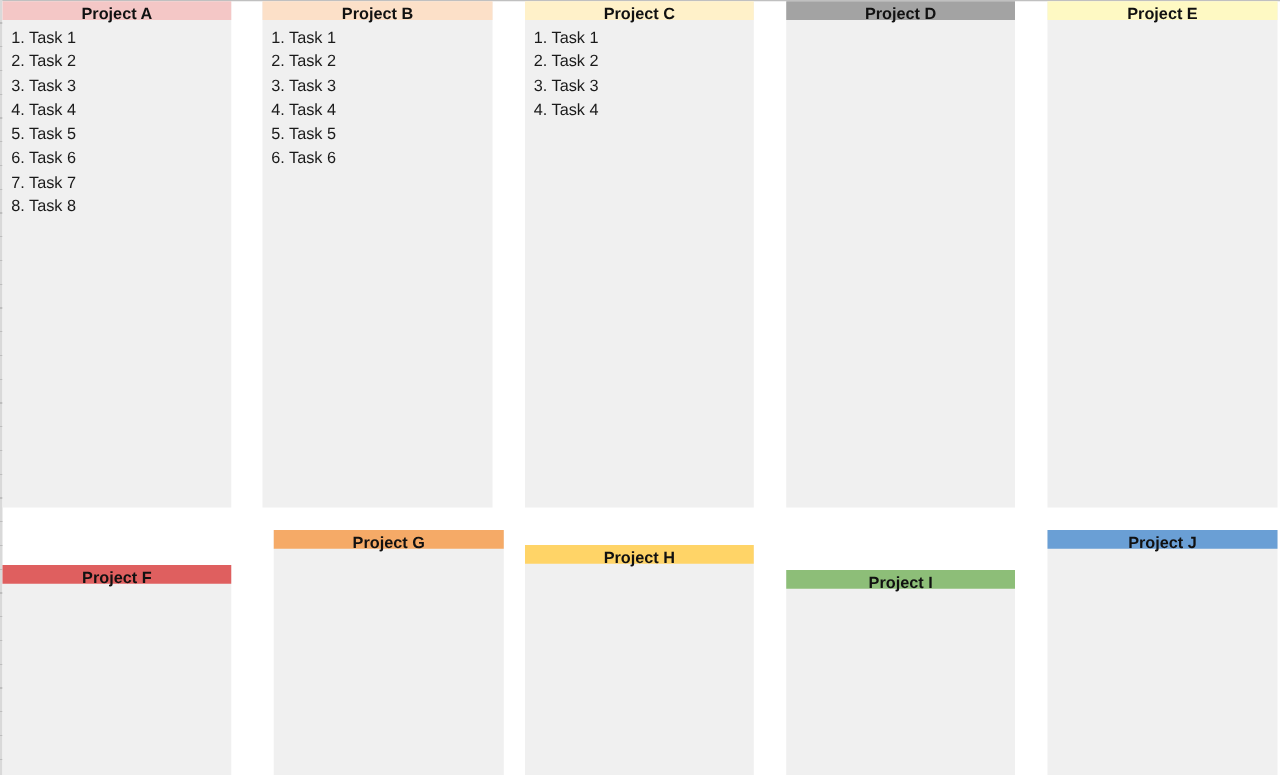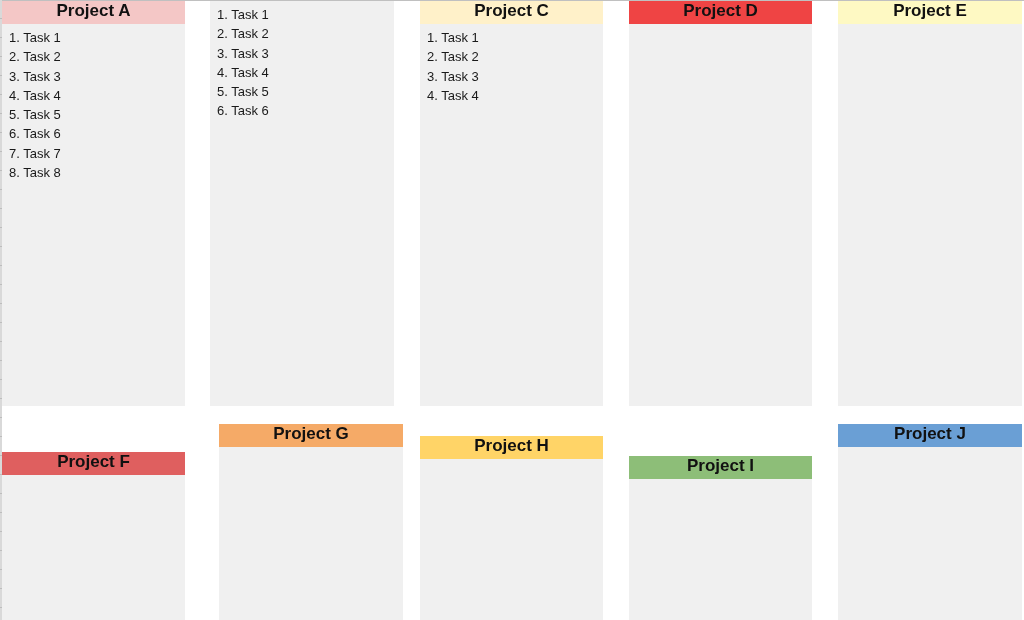--- a/index.html
+++ b/index.html
@@ -9,22 +9,22 @@
     font-family: "Liberation Sans", sans-serif;
   }
   .topline { position: absolute; left: 0; top: 0; width: 1024px; height: 1px; background: #c0c0c0; }
   .leftline { position: absolute; left: 0; top: 0; width: 2px; height: 620px; background: #d9d9d9; }
   .leftline::after {
     content: ""; position: absolute; left: 0; top: 0; width: 2px; height: 620px;
     background: repeating-linear-gradient(to bottom, transparent 0, transparent 18px, #bdbdbd 18px, #bdbdbd 19px);
   }
   .card { position: absolute; background: #f0f0f0; }
   .card .hdr {
-    height: 23px; line-height: 19px; text-align: center;
-    font-weight: bold; font-size: 17px; color: #111;
+    height: 15px; line-height: 19px; text-align: center;
+    font-weight: bold; font-size: 13px; color: #111;
   }
   .card ul { list-style: none; margin: 4px; padding: 0; }
   .card li {
     height: 19.3px; line-height: 19.3px; font-size: 13px; color: #1a1a1a;
     padding-left: 3px; white-space: nowrap;
   }
 </style>
 </head>
 <body>
 
@@ -39,20 +39,21 @@
     <li>3. Task 3</li>
     <li>4. Task 4</li>
     <li>5. Task 5</li>
     <li>6. Task 6</li>
     <li>7. Task 7</li>
     <li>8. Task 8</li>
   </ul>
 </div>
 
 <div class="card" style="left:210px;top:1px;width:184px;height:405px;">
+  <div class="hdr" style="background:#fce0c8">Project B</div>
   <ul>
     <li>1. Task 1</li>
     <li>2. Task 2</li>
     <li>3. Task 3</li>
     <li>4. Task 4</li>
     <li>5. Task 5</li>
     <li>6. Task 6</li>
   </ul>
 </div>
 
@@ -60,21 +61,21 @@
   <div class="hdr" style="background:#fff1c9">Project C</div>
   <ul>
     <li>1. Task 1</li>
     <li>2. Task 2</li>
     <li>3. Task 3</li>
     <li>4. Task 4</li>
   </ul>
 </div>
 
 <div class="card" style="left:629px;top:1px;width:183px;height:405px;">
-  <div class="hdr" style="background:#ef4444">Project D</div>
+  <div class="hdr" style="background:#a3a3a3">Project D</div>
 </div>
 
 <div class="card" style="left:838px;top:1px;width:184px;height:405px;">
   <div class="hdr" style="background:#fef9c3">Project E</div>
 </div>
 
 <div class="card" style="left:2px;top:424px;width:183px;height:196px;margin-top:28px;">
   <div class="hdr" style="background:#df5f5f">Project F</div>
 </div>
 

